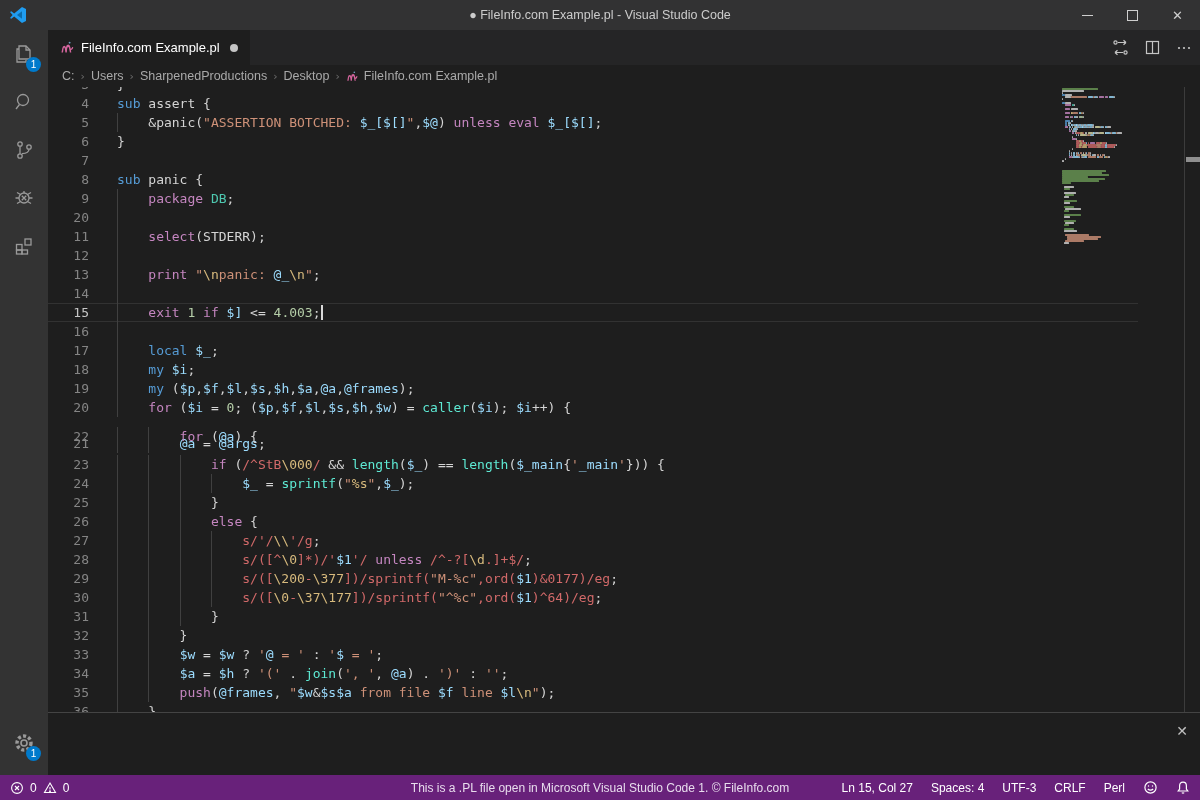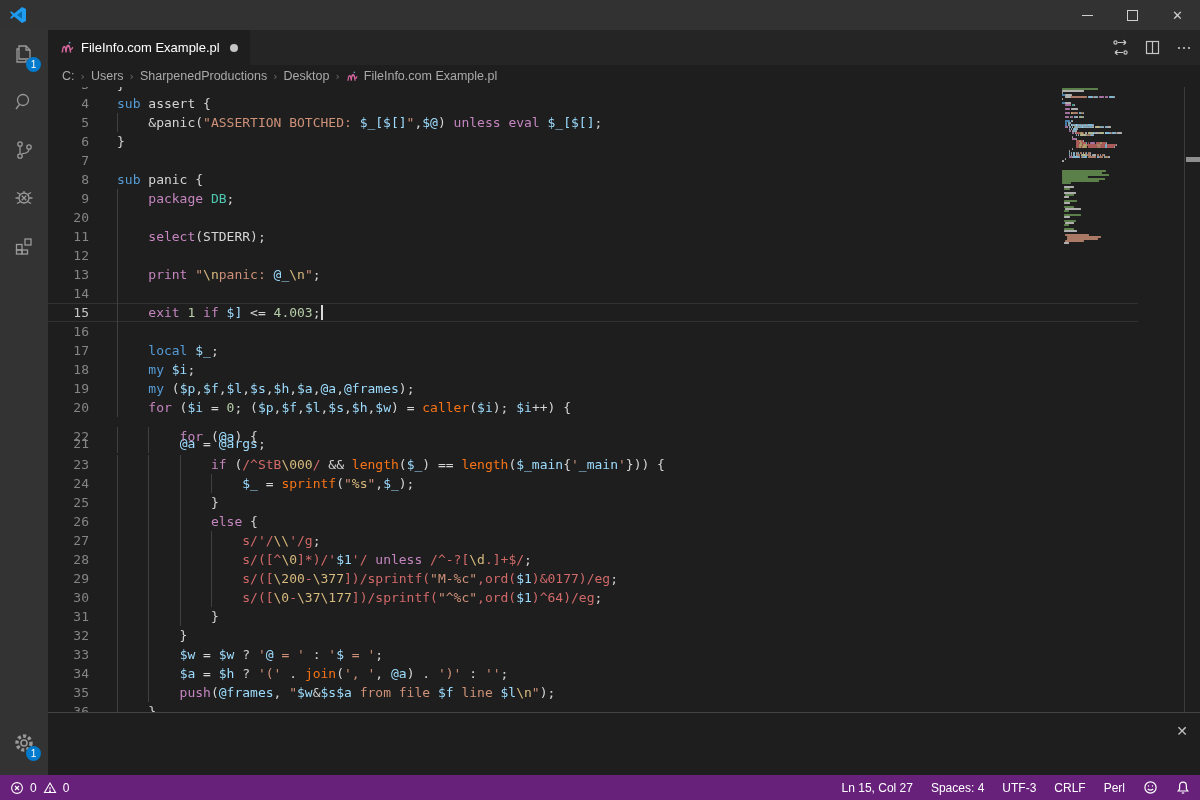--- a/index.html
+++ b/index.html
@@ -40,21 +40,21 @@
   #editor{position:absolute;left:48px;top:87px;width:1152px;height:625px;background:#1e1e1e;overflow:hidden;}
   #code-lines{position:absolute;left:0;top:-12px;width:100%;}
   .crow{position:absolute;left:0;width:1090px;height:19px;font-family:"DejaVu Sans Mono",monospace;
         font-size:13px;line-height:19px;white-space:pre;}
   .crow.active{box-shadow:inset 0 1px 0 rgba(255,255,255,.09),inset 0 -1px 0 rgba(255,255,255,.09);}
   .lnum{position:absolute;left:0;top:0;width:41px;text-align:right;color:#858585;}
   .crow.active .lnum{color:#c6c6c6;}
   .ltext{position:absolute;left:69px;top:0;}
   .iguide{position:absolute;top:0;width:1px;height:19px;background:#404040;}
   .cursor{position:absolute;top:2px;width:2px;height:15px;background:#d8d8d8;}
-  .tk-kw{color:#569cd6}.tk-ctrl{color:#c586c0}.tk-fn{color:#f97316}.tk-var{color:#9cdcfe}
+  .tk-kw{color:#569cd6}.tk-ctrl{color:#c586c0}.tk-fn{color:#5eead4}.tk-var{color:#9cdcfe}
   .tk-str{color:#ce9178}.tk-esc{color:#d7ba7d}.tk-re{color:#d16969}.tk-num{color:#b5cea8}
   .tk-fg{color:#d4d4d4}.tk-type{color:#4ec9b0}
   
   #minimap{position:absolute;left:1014px;top:0;width:108px;height:625px;}
   .mm-bar{position:absolute;height:2px;border-radius:.5px;opacity:.8;}
   #overview{position:absolute;left:1136px;top:0;width:16px;height:625px;border-left:1px solid #3c3c3c;}
   #ov-marker{position:absolute;left:1px;top:70px;width:15px;height:5px;background:#8f8f8f;}
   
   #panel{position:absolute;left:48px;top:712px;width:1152px;height:63px;background:#1e1e1e;border-top:1px solid #444444;box-sizing:border-box;}
   #panel-close{position:absolute;right:12px;top:10px;color:#c0c0c0;font-size:14px;font-family:"DejaVu Sans",sans-serif;}
@@ -71,20 +71,21 @@
 </head>
 <body>
 
 <div id="win">
 
   <div id="titlebar">
     <svg id="vscode-logo" viewBox="0 0 18 18">
       <path fill="#1f9cf0" d="M13 1 L17 3 V15 L13 17 L5.2 10.4 L2.3 12.7 L1 11.9 L3.6 9 L1 6.1 L2.3 5.3 L5.2 7.6 Z"></path>
       <path fill="#0d6aa8" d="M13 5.2 V12.8 L8 9 Z"></path>
     </svg>
+    <div id="win-title">● FileInfo.com Example.pl - Visual Studio Code</div>
     <div id="win-controls">
       <div class="win-btn">
           <div class="wb-min"></div>
         </div>
       <div class="win-btn">
           <div class="wb-max"></div>
         </div>
       <div class="win-btn wb-close">✕</div>
     </div>
   </div>
@@ -473,20 +474,21 @@
         <span class="sb-item">0</span>
         <span style="display: flex;">
           <svg width="14" height="14" viewBox="0 0 14 14">
             <path d="M7 2 L12.5 11.5 H1.5 Z"></path>
             <line x1="7" y1="6" x2="7" y2="8.5"></line>
             <circle cx="7" cy="10.2" r="0.4" fill="#fff"></circle>
           </svg>
         </span>
         <span class="sb-item">0</span>
       </div>
+    <div id="sb-center">This is a .PL file open in Microsoft Visual Studio Code 1. © FileInfo.com</div>
     <div id="sb-right">
         <span class="sb-item">Ln 15, Col 27</span>
         <span class="sb-item">Spaces: 4</span>
         <span class="sb-item">UTF-3</span>
         <span class="sb-item">CRLF</span>
         <span class="sb-item">Perl</span>
         <span style="display: flex;">
           <svg width="15" height="15" viewBox="0 0 15 15">
             <circle cx="7.5" cy="7.5" r="5.6"></circle>
             <circle cx="5.5" cy="6" r="0.7" fill="#fff" stroke="none"></circle>

